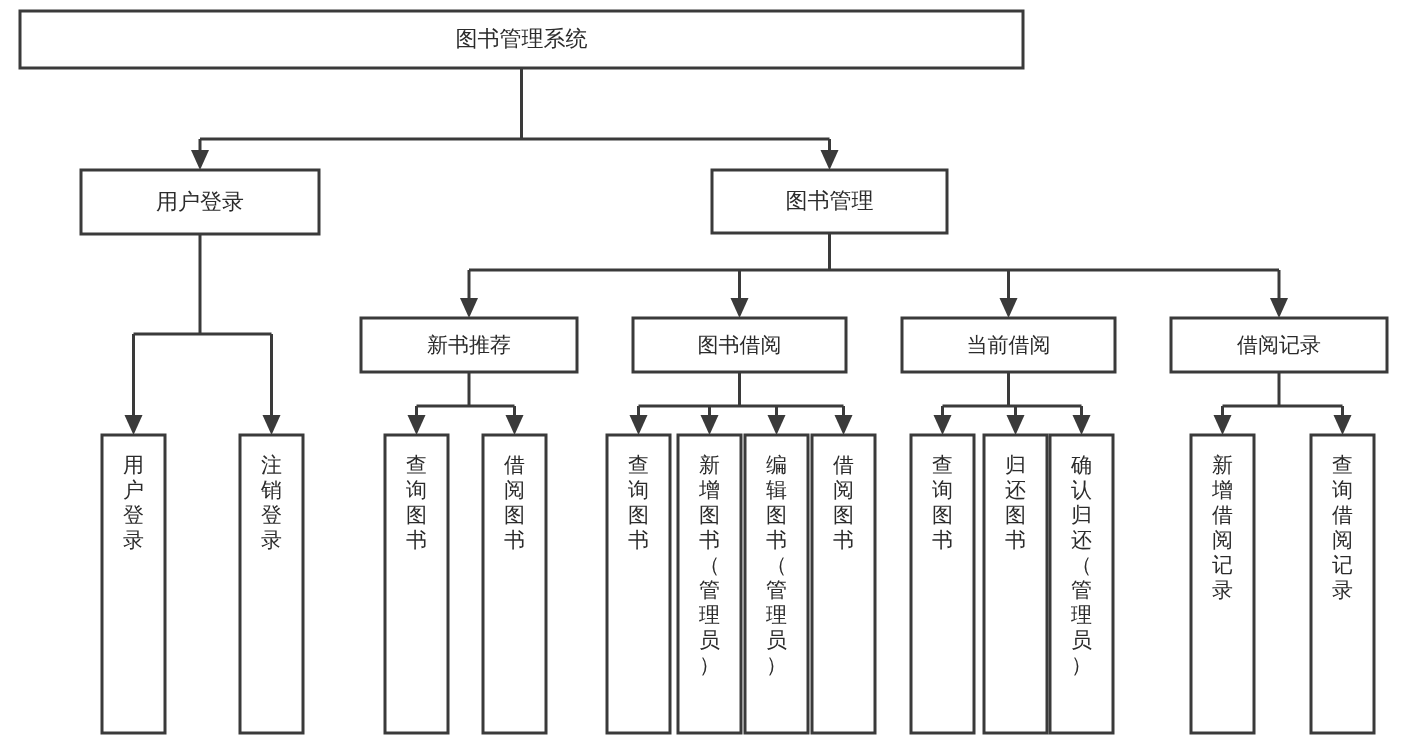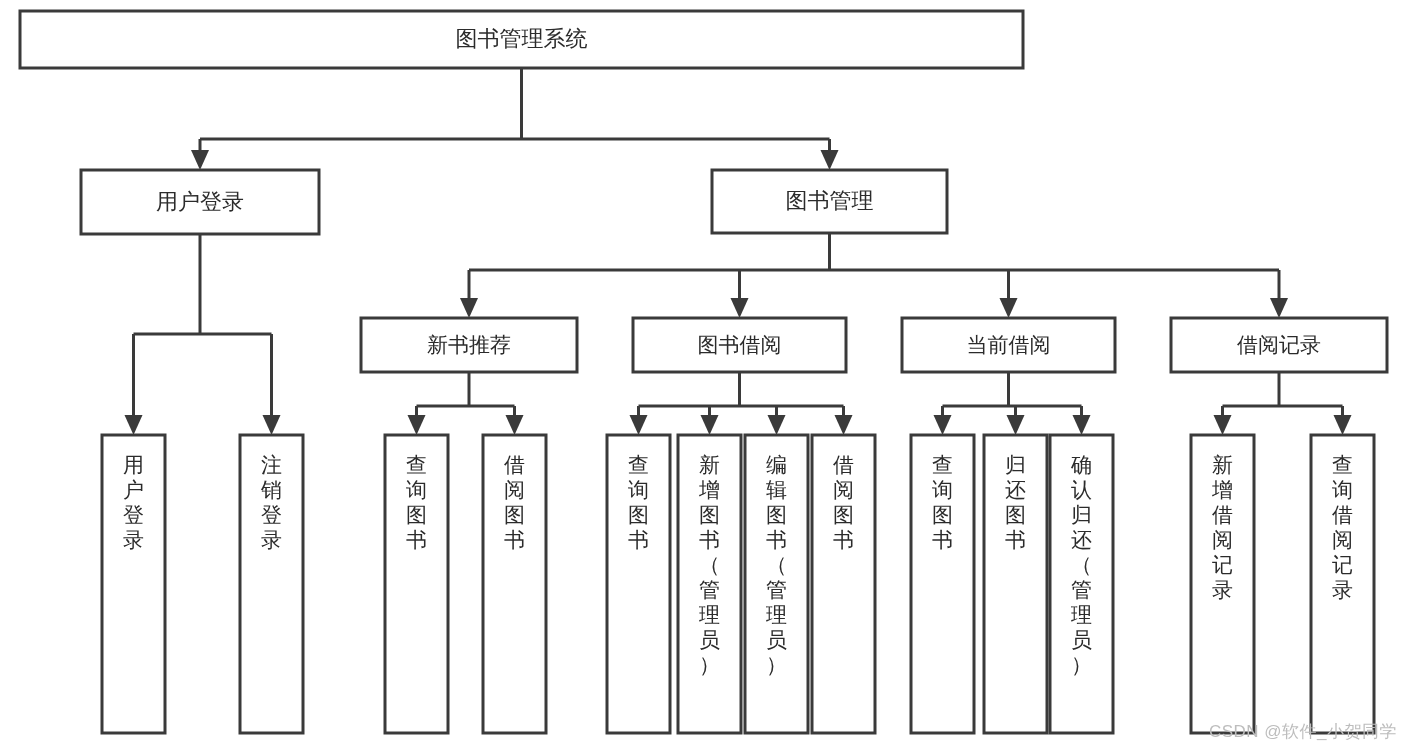--- a/index.html
+++ b/index.html
@@ -167,14 +167,13 @@
           <rect x="1191" y="435" width="63" height="298" class="node-box"></rect>
           <text class="node-label label-v" x="1222.5" y="0"><tspan x="1222.5" y="466">新</tspan><tspan x="1222.5" y="491">增</tspan><tspan x="1222.5" y="516">借</tspan><tspan x="1222.5" y="541">阅</tspan><tspan x="1222.5" y="566">记</tspan><tspan x="1222.5" y="591">录</tspan></text>
         </g>
         <g>
           <rect x="1311" y="435" width="63" height="298" class="node-box"></rect>
           <text class="node-label label-v" x="1342.5" y="0"><tspan x="1342.5" y="466">查</tspan><tspan x="1342.5" y="491">询</tspan><tspan x="1342.5" y="516">借</tspan><tspan x="1342.5" y="541">阅</tspan><tspan x="1342.5" y="566">记</tspan><tspan x="1342.5" y="591">录</tspan></text>
         </g>
       </g>
   </svg>
 
-  <div class="watermark">CSDN @软件_小贺同学</div>
 </div>
 
 </body></html>

